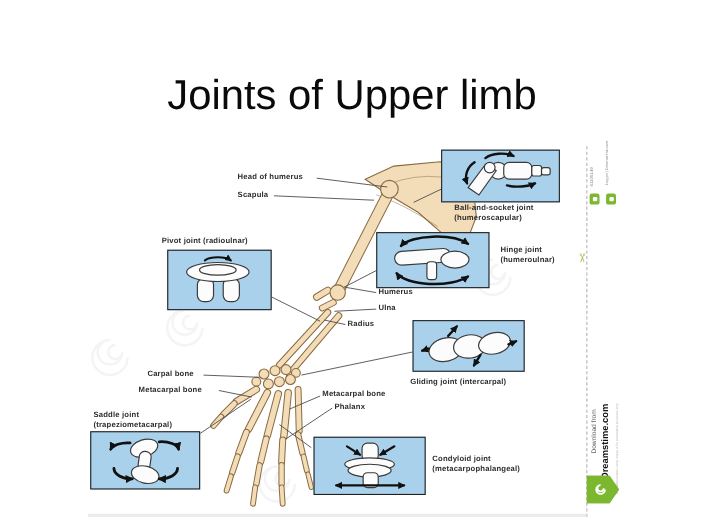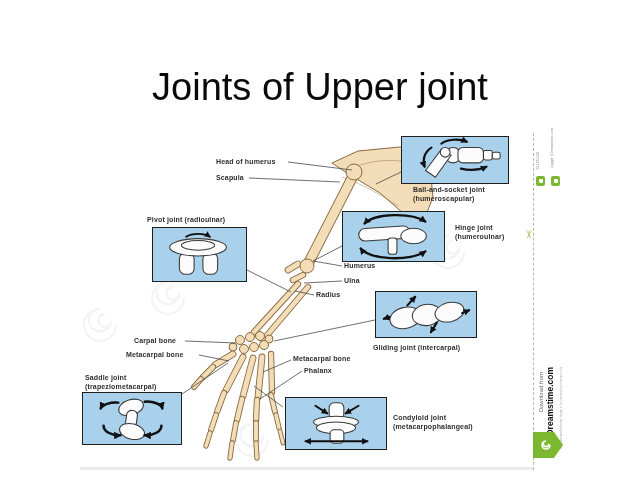--- a/index.html
+++ b/index.html
@@ -34,21 +34,21 @@
         background:var(--accent-green,#7cb82f);
         clip-path:polygon(0 0,70% 0,100% 50%,70% 100%,0 100%);}
   .logo svg{display:block;margin:3px 0 0 3px;}
   .strip{position:absolute;left:80px;top:467px;width:453px;height:3px;background:#ececec;}
 </style>
 </head>
 <body>
 
 <div class="canvas">
 
-  <h1 class="title">Joints of Upper joint</h1>
+  <h1 class="title">Joints of Upper limb</h1>
 
   <svg class="scene" viewBox="0 0 640 480">
     <defs>
       <path id="wm-spiral" d="M10,0 a10,10 0 1,1 -10,-10 a7,7 0 1,0 7,7 a4,4 0 1,1 -4,-4"></path>
     </defs>
     <g id="wms">
         <use href="#wm-spiral" transform="translate(100,325) scale(1.6)" class="wm"></use>
         <use href="#wm-spiral" transform="translate(448,252) scale(1.6)" class="wm"></use>
         <use href="#wm-spiral" transform="translate(252,440) scale(1.6)" class="wm"></use>
         <use href="#wm-spiral" transform="translate(168,298) scale(1.6)" class="wm"></use>

